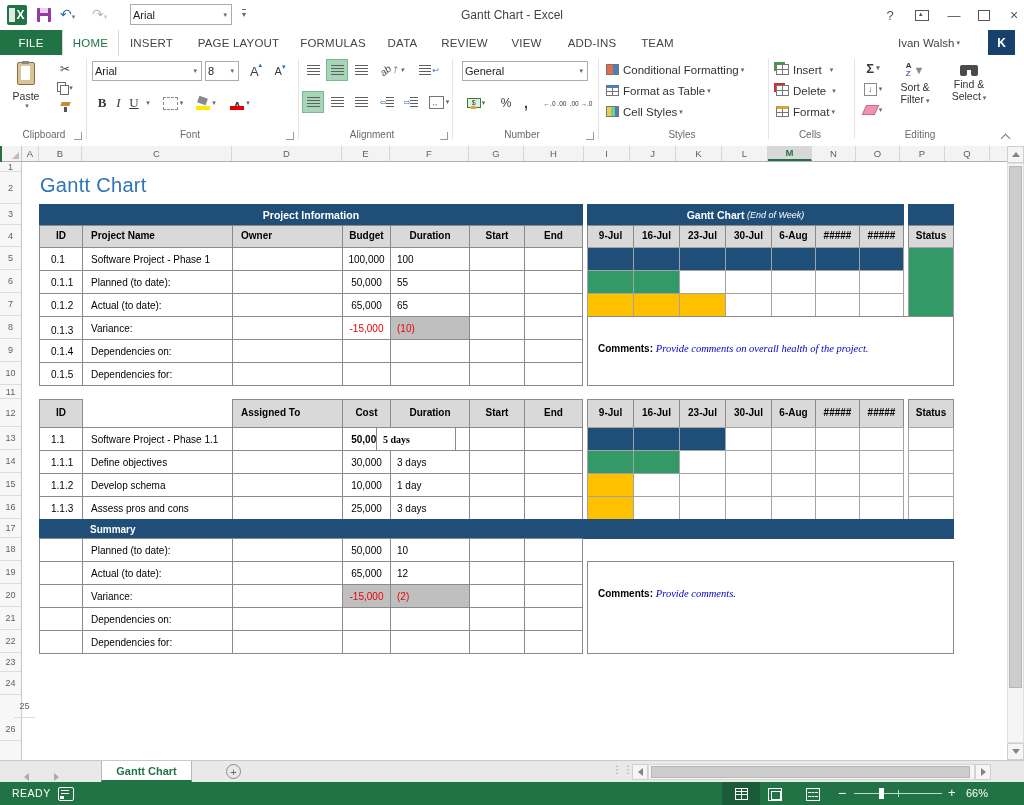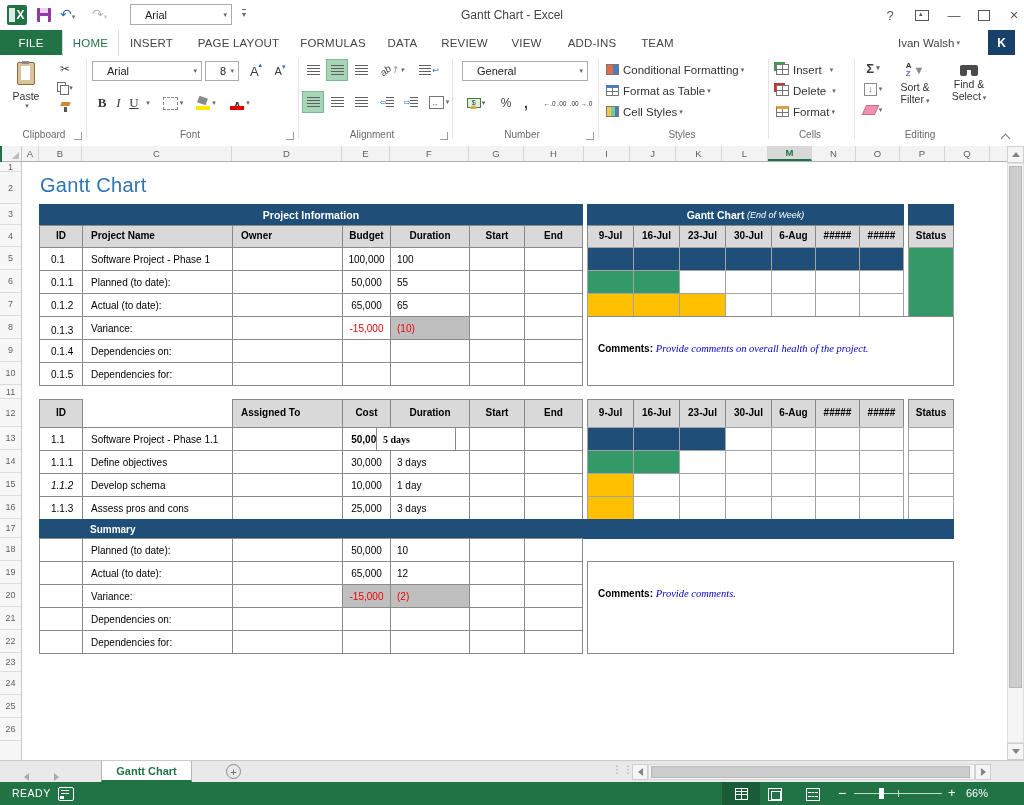--- a/index.html
+++ b/index.html
@@ -13,21 +13,21 @@
   
   #tabrow{position:absolute;left:0;top:30px;width:1024px;height:25px;background:#fff;border-bottom:1px solid #D8D8D8}
   .rtab{position:absolute;top:0;height:25px;display:flex;align-items:center;justify-content:center;font-size:11.5px;color:#444;letter-spacing:.2px}
   .rtab-file{background:#217346;color:#fff;width:62px;left:0}
   .rtab-active{background:#fff;color:#217346;border-left:1px solid #D8D8D8;border-right:1px solid #D8D8D8;height:26px;z-index:2}
   
   #ribbon{position:absolute;left:0;top:55px;width:1024px;height:91px;background:#fff;border-bottom:1px solid #D4D4D4}
   .gsep{position:absolute;top:4px;height:80px;width:1px;background:#E4E4E4}
   .glabel{position:absolute;top:74px;font-size:10px;color:#696969;text-align:center;width:100px}
   .launch{position:absolute;top:77px;width:7px;height:7px;border-right:1px solid #9a9a9a;border-bottom:1px solid #9a9a9a}
-  .combo{position:absolute;background:#fff;border:1px solid #ABABAB;display:flex;align-items:center;font-size:11px;padding-left:14px;box-sizing:border-box;color:#222}
+  .combo{position:absolute;background:#fff;border:1px solid #ABABAB;display:flex;align-items:center;font-size:11px;padding-left:2px;box-sizing:border-box;color:#222}
   .combo .cdd{position:absolute;right:4px;font-size:7px;color:#666}
   .sbtn{position:absolute;display:flex;align-items:center;justify-content:center;color:#3b3b3b}
   .sel{background:#A6D5B7;box-shadow:inset 0 0 0 1px #7fb694}
   .dd{font-size:7px;color:#666;margin-left:2px}
   .ic-lines{width:13px;height:10px;background:repeating-linear-gradient(#5f5f5f 0 1px,transparent 1px 3px)}
   .ic-grid{width:13px;height:11px;border:1px solid #767676;box-sizing:border-box;margin-right:4px;
      background:linear-gradient(#767676 0 0) 50% 0/1px 100% no-repeat,linear-gradient(#767676 0 0) 0 50%/100% 1px no-repeat}
   .mrow{position:absolute;height:19px;display:flex;align-items:center;font-size:11.5px;color:#333;white-space:nowrap}
   .bigbtn{position:absolute;top:3px;height:64px;display:flex;flex-direction:column;align-items:center;font-size:10.5px;color:#333}
   
@@ -354,21 +354,21 @@
         <div class="rhc" style="top: 311px; height: 23px;">15</div>
         <div class="rhc" style="top: 334px; height: 23px;">16</div>
         <div class="rhc" style="top: 357px; height: 19px;">17</div>
         <div class="rhc" style="top: 376px; height: 23px;">18</div>
         <div class="rhc" style="top: 399px; height: 23px;">19</div>
         <div class="rhc" style="top: 422px; height: 23px;">20</div>
         <div class="rhc" style="top: 445px; height: 23px;">21</div>
         <div class="rhc" style="top: 468px; height: 23px;">22</div>
         <div class="rhc" style="top: 491px; height: 19px;">23</div>
         <div class="rhc" style="top: 510px; height: 23px;">24</div>
-        <div class="rhc" style="top: 533px; height: 23px;">25</div>
+        <div class="rhc" style="top: 533px; height: 23px; margin-left: 14px;">25</div>
         <div class="rhc" style="top: 556px; height: 23px;">26</div>
       </div>
     <div class="abs" style="left:40px;top:12px;font-size:20px;color:#2E75B6;letter-spacing:.3px">Gantt Chart</div>
     <div id="t1" class="abs" style="left:39px;top:42px;width:915px;height:182px">
         <div class="tc bl" style="left: 0px; top: 0px; width: 544px; height: 22px;">Project Information</div>
         <div class="tc bl" style="left: 548px; top: 0px; width: 317px; height: 22px;">
           <span>Gantt Chart</span>
           <i style="font-weight: 400; font-size: 9px;">&nbsp;(End of Week)</i>
         </div>
         <div class="tc bl" style="left: 869px; top: 0px; width: 46px; height: 22px;"></div>
@@ -493,21 +493,21 @@
         <div class="tc bd" style="left: 430px; top: 51px; width: 56px; height: 24px;"></div>
         <div class="tc bd" style="left: 485px; top: 51px; width: 59px; height: 24px;"></div>
         <div class="tc wkb bgr" style="left: 548px; top: 51px; width: 47px; height: 24px;"></div>
         <div class="tc wkb bgr" style="left: 594px; top: 51px; width: 47px; height: 24px;"></div>
         <div class="tc wkb " style="left: 640px; top: 51px; width: 47px; height: 24px;"></div>
         <div class="tc wkb " style="left: 686px; top: 51px; width: 47px; height: 24px;"></div>
         <div class="tc wkb " style="left: 732px; top: 51px; width: 45px; height: 24px;"></div>
         <div class="tc wkb " style="left: 776px; top: 51px; width: 45px; height: 24px;"></div>
         <div class="tc wkb " style="left: 820px; top: 51px; width: 45px; height: 24px;"></div>
         <div class="tc wkb" style="left: 869px; top: 51px; width: 46px; height: 24px;"></div>
-        <div class="tc bd idc" style="left: 0px; top: 74px; width: 52px; height: 24px; font-style: italic;">1.1.2</div>
+        <div class="tc bd idc" style="left: 0px; top: 74px; width: 52px; height: 24px;">1.1.2</div>
         <div class="tc bd nm" style="left: 43px; top: 74px; width: 151px; height: 24px;">Develop schema</div>
         <div class="tc bd" style="left: 193px; top: 74px; width: 111px; height: 24px;"></div>
         <div class="tc bd ctr" style="left: 303px; top: 74px; width: 49px; height: 24px; font-weight: 400;">10,000</div>
         <div class="tc bd lft" style="left: 351px; top: 74px; width: 80px; height: 24px; font-weight: 400;">1 day</div>
         <div class="tc bd" style="left: 430px; top: 74px; width: 56px; height: 24px;"></div>
         <div class="tc bd" style="left: 485px; top: 74px; width: 59px; height: 24px;"></div>
         <div class="tc wkb by" style="left: 548px; top: 74px; width: 47px; height: 24px;"></div>
         <div class="tc wkb " style="left: 594px; top: 74px; width: 47px; height: 24px;"></div>
         <div class="tc wkb " style="left: 640px; top: 74px; width: 47px; height: 24px;"></div>
         <div class="tc wkb " style="left: 686px; top: 74px; width: 47px; height: 24px;"></div>

